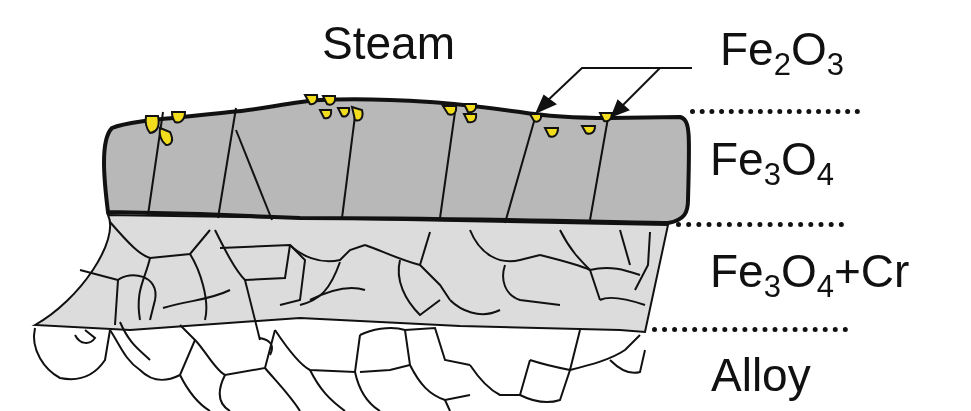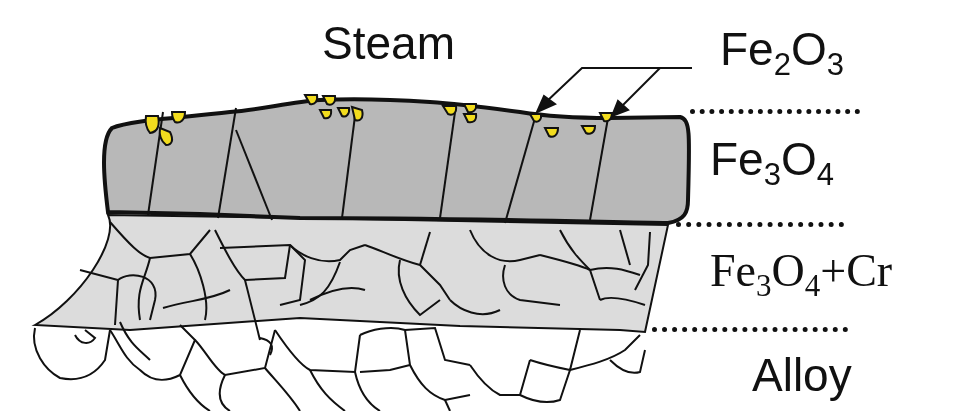--- a/index.html
+++ b/index.html
@@ -110,18 +110,18 @@
 <div class="lbl" style="left:710px; top:26px;margin-left:10px;">
   <span>Fe</span><sub>2</sub><span>O</span><sub>3</sub>
 </div>
 <div class="dots" style="left:690px; top:109px; width:170px;"></div>
 
 <div class="lbl" style="left:710px; top:136px;">
   <span>Fe</span><sub>3</sub><span>O</span><sub>4</sub>
 </div>
 <div class="dots" style="left:676px; top:222px; width:168px;"></div>
 
-<div class="lbl" style="left:710px; top:248px;font-family:Liberation Serif, serif;">
+<div class="lbl" style="left:710px; top:248px;">
   <span>Fe</span><sub>3</sub><span>O</span><sub>4</sub><span>+Cr</span>
 </div>
 <div class="dots" style="left:652px; top:327px; width:196px;"></div>
 
-<div class="lbl" style="left:752px; top:352px;">Alloy</div>
+<div class="lbl" style="left:711px; top:352px;">Alloy</div>
 
 </body></html>

